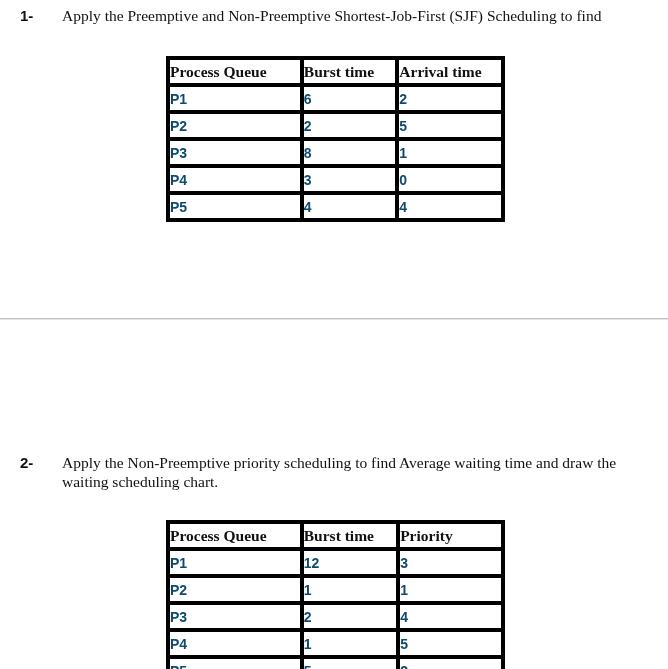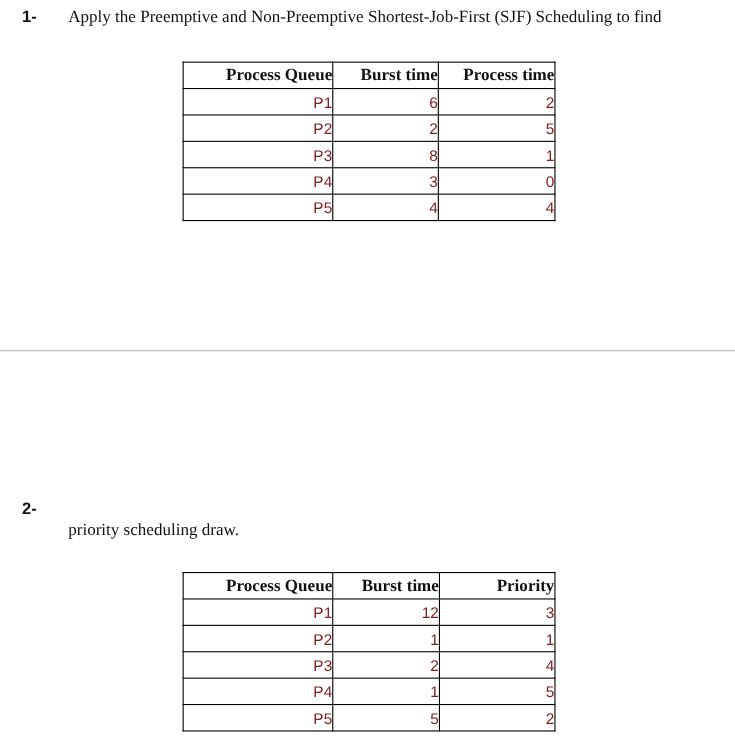--- a/index.html
+++ b/index.html
@@ -2,41 +2,41 @@
 <html><head>
 <meta charset="utf-8">
 <style>
   html, body { margin:0; padding:0; background:#ffffff; }
   body { width:668px; height:669px; position:relative; overflow:hidden; color:#111; }
   .q { position:absolute; left:0; width:668px; }
   .qline { position:relative; font-family:"Liberation Serif", serif; font-size:15.5px; line-height:19px; white-space:nowrap; }
   .qnum { position:absolute; left:20px; font-family:"Liberation Sans", sans-serif; font-weight:bold; font-size:15px; }
   .qtext { position:absolute; left:62px; }
   table.t { position:absolute; border-collapse:collapse; }
-  table.t th, table.t td { border:1px solid #000000; padding:0; height:23px; text-align:right; }
+  table.t th, table.t td { border:4px solid #000000; padding:0; height:23px; text-align:left; }
   table.t th { font-family:"Liberation Serif", serif; font-weight:bold; font-size:15.5px; color:#111; }
-  table.t td { font-family:"Liberation Sans", sans-serif; font-size:14px; color:#7f1d1d; }
+  table.t td { font-family:"Liberation Sans", sans-serif; font-size:14px; color:#0c4a6e;font-weight:bold; }
   .divider { position:absolute; left:0; top:318px; width:668px; height:1px; background:#c4c4c4; border-bottom:1px solid #e4e4e4; }
 </style>
 </head>
 <body>
 
 <div class="q" style="top:6px;">
   <div class="qline" style="height:19px;">
     <span class="qnum">1-</span>
     <span class="qtext">Apply the Preemptive and Non-Preemptive Shortest-Job-First (SJF) Scheduling to find</span>
   </div>
 </div>
 
 <table class="t" style="left:166px; top:56px; width:339px;">
   <thead>
     <tr style="height:24px;">
       <th style="width:135px;">Process Queue</th>
       <th style="width:95px;">Burst time</th>
-      <th style="width:105px;">Process time</th>
+      <th style="width:105px;">Arrival time</th>
     </tr>
   </thead>
   <tbody>
     <tr>
       <td>P1</td>
       <td>6</td>
       <td>2</td>
     </tr>
     <tr>
       <td>P2</td>
@@ -59,23 +59,24 @@
       <td>4</td>
     </tr>
   </tbody>
 </table>
 
 <div class="divider"></div>
 
 <div class="q" style="top:453px;">
   <div class="qline" style="height:19px;">
     <span class="qnum">2-</span>
+    <span class="qtext">Apply the Non-Preemptive priority scheduling to find Average waiting time and draw the</span>
   </div>
   <div class="qline" style="height:19px;">
-    <span class="qtext">priority scheduling draw.</span>
+    <span class="qtext">waiting scheduling chart.</span>
   </div>
 </div>
 
 <table class="t" style="left:166px; top:520px; width:339px;">
   <thead>
     <tr style="height:24px;">
       <th style="width:135px;">Process Queue</th>
       <th style="width:96px;">Burst time</th>
       <th style="width:104px;margin-top:44px;">Priority</th>
     </tr>

